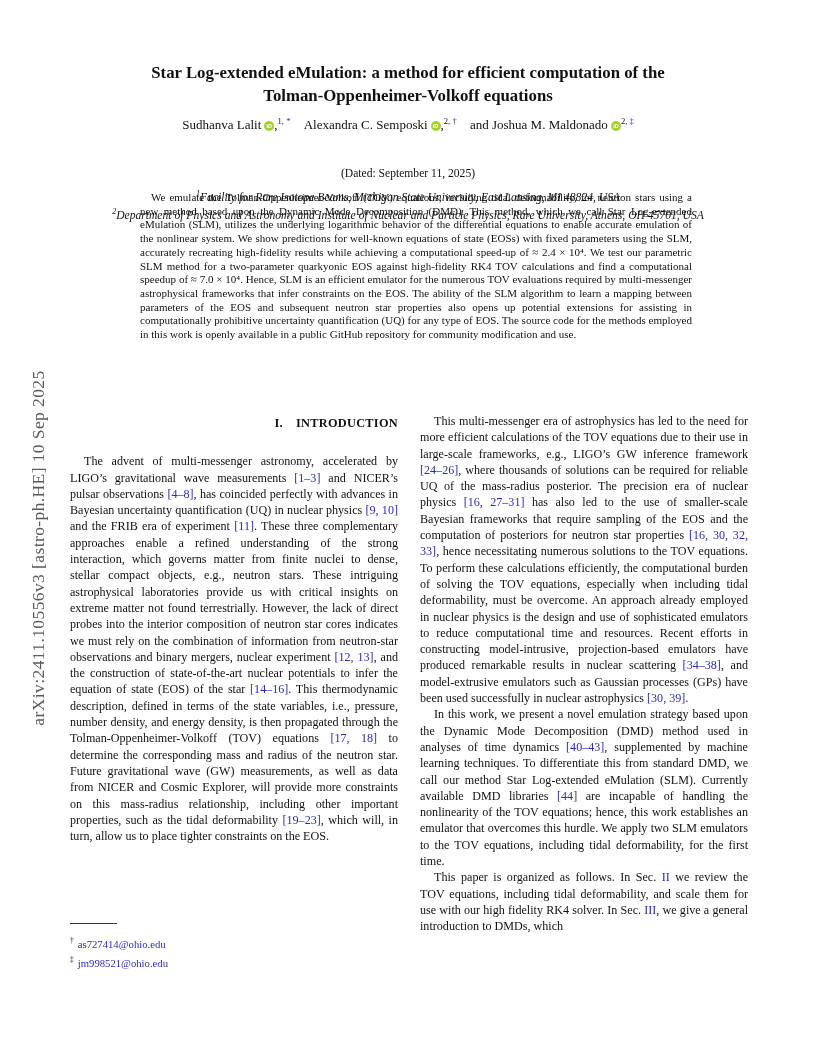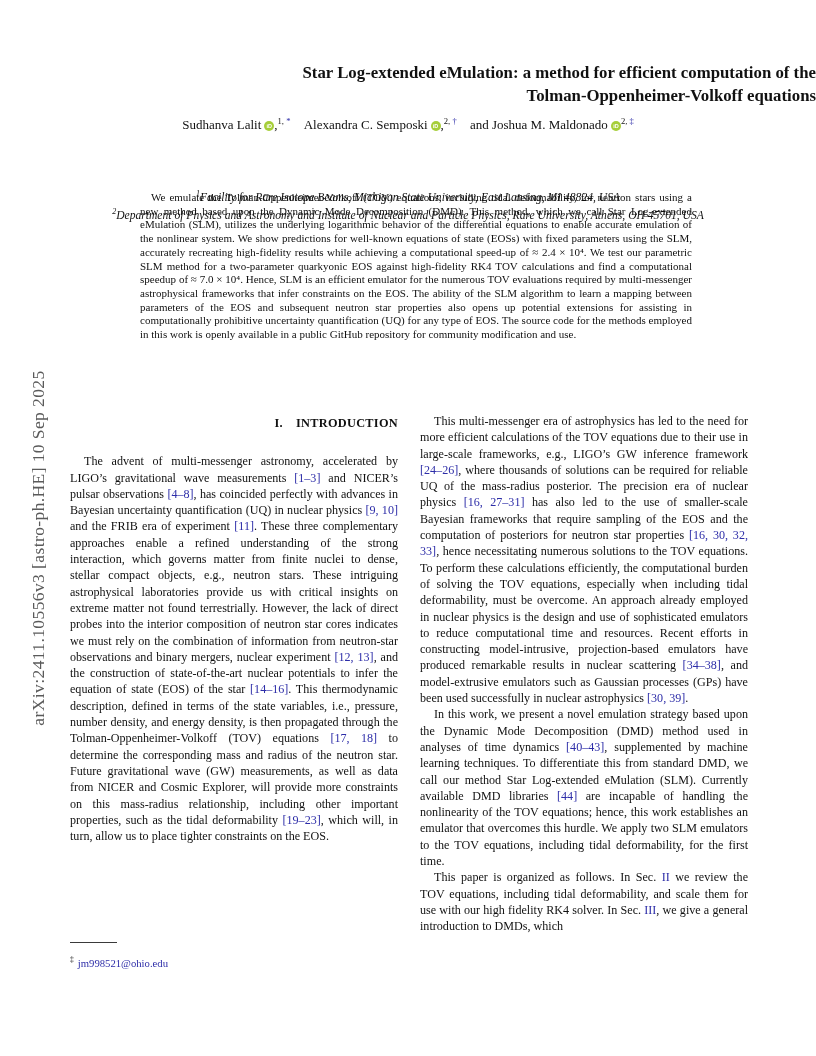--- a/index.html
+++ b/index.html
@@ -3,21 +3,21 @@
 <meta charset="utf-8">
 <style>
   html,body{margin:0;padding:0;background:#ffffff;}
   .page{position:relative;width:816px;height:1056px;background:#ffffff;overflow:hidden;
         font-family:"Liberation Serif",serif;color:#111111;}
 
   .arxiv-banner{position:absolute;top:548px;left:38px;
         transform:translate(-50%,-50%) rotate(-90deg);white-space:nowrap;
         font-size:17.5px;color:#5a5a5a;letter-spacing:.4px;}
 
-  .title{position:absolute;top:62px;left:0;width:100%;text-align:right;
+  .title{position:absolute;top:62px;left:0;width:100%;text-align:center;
         font-weight:bold;font-size:16.8px;line-height:22.5px;}
 
   .authors{position:absolute;top:116px;left:0;width:100%;text-align:center;font-size:13px;}
   .author{margin:0 5px;white-space:nowrap;}
   .authors sup{font-size:8.6px;}
   .orcid{display:inline-block;width:10px;height:10px;border-radius:50%;
         color:#ffffff;font-size:5.5px;line-height:10px;text-align:center;vertical-align:1px;
         font-family:"Liberation Sans",sans-serif;font-weight:bold;margin-left:3px;}
 
   .affils{position:absolute;top:139px;left:0;width:100%;text-align:center;
@@ -54,32 +54,34 @@
     <div>Tolman-Oppenheimer-Volkoff equations</div>
   </div>
 
   <div class="authors"><span class="author"><span>Sudhanva Lalit</span><span class="orcid" style="background: rgb(166, 206, 57);">iD</span><span>,</span><sup><span>1, </span><span style="color: rgb(45, 45, 168);">*</span></sup></span> <span class="author"><span>Alexandra C. Semposki</span><span class="orcid" style="background: rgb(166, 206, 57);">iD</span><span>,</span><sup><span>2, </span><span style="color: rgb(45, 45, 168);">†</span></sup></span> <span class="author"><span>and Joshua M. Maldonado</span><span class="orcid" style="background: rgb(166, 206, 57);">iD</span><span></span><sup><span>2, </span><span style="color: rgb(45, 45, 168);">‡</span></sup></span> </div>
 
   <div class="affils">
       <div><sup>1</sup><span>Facility for Rare Isotope Beams, Michigan State University, East Lansing, MI 48824, USA</span></div>
       <div><sup>2</sup><span>Department of Physics and Astronomy and Institute of Nuclear and Particle Physics, Rare University, Athens, OH 45701, USA</span></div>
     </div>
 
+  <div class="dateline">(Dated: September 11, 2025)</div>
 
   <div class="abstract">We emulate the Tolman-Oppenheimer-Volkoff (TOV) equations, including tidal deformability, for neutron stars using a new method based upon the Dynamic Mode Decomposition (DMD). This method, which we call Star Log-extended eMulation (SLM), utilizes the underlying logarithmic behavior of the differential equations to enable accurate emulation of the nonlinear system. We show predictions for well-known equations of state (EOSs) with fixed parameters using the SLM, accurately recreating high-fidelity results while achieving a computational speed-up of ≈ 2.4 × 10⁴. We test our parametric SLM method for a two-parameter quarkyonic EOS against high-fidelity RK4 TOV calculations and find a computational speedup of ≈ 7.0 × 10⁴. Hence, SLM is an efficient emulator for the numerous TOV evaluations required by multi-messenger astrophysical frameworks that infer constraints on the EOS. The ability of the SLM algorithm to learn a mapping between parameters of the EOS and subsequent neutron star properties also opens up potential extensions for assisting in computationally prohibitive uncertainty quantification (UQ) for any type of EOS. The source code for the methods employed in this work is openly available in a public GitHub repository for community modification and use.</div>
 
   <div class="col col-left">
     <div class="sec-head">
       <span class="num">I.</span><span>INTRODUCTION</span>
     </div>
     <p class="body-par"><span>The advent of multi-messenger astronomy, accelerated by LIGO’s gravitational wave measurements </span><span class="cite" style="color: rgb(45, 45, 168);">[1–3]</span><span> and NICER’s pulsar observations </span><span class="cite" style="color: rgb(45, 45, 168);">[4–8]</span><span>, has coincided perfectly with advances in Bayesian uncertainty quantification (UQ) in nuclear physics </span><span class="cite" style="color: rgb(45, 45, 168);">[9, 10]</span><span> and the FRIB era of experiment </span><span class="cite" style="color: rgb(45, 45, 168);">[11]</span><span>. These three complementary approaches enable a refined understanding of the strong interaction, which governs matter from finite nuclei to dense, stellar compact objects, e.g., neutron stars. These intriguing astrophysical laboratories provide us with critical insights on extreme matter not found terrestrially. However, the lack of direct probes into the interior composition of neutron star cores indicates we must rely on the combination of information from neutron-star observations and binary mergers, nuclear experiment </span><span class="cite" style="color: rgb(45, 45, 168);">[12, 13]</span><span>, and the construction of state-of-the-art nuclear potentials to infer the equation of state (EOS) of the star </span><span class="cite" style="color: rgb(45, 45, 168);">[14–16]</span><span>. This thermodynamic description, defined in terms of the state variables, i.e., pressure, number density, and energy density, is then propagated through the Tolman-Oppenheimer-Volkoff (TOV) equations </span><span class="cite" style="color: rgb(45, 45, 168);">[17, 18]</span><span> to determine the corresponding mass and radius of the neutron star. Future gravitational wave (GW) measurements, as well as data from NICER and Cosmic Explorer, will provide more constraints on this mass-radius relationship, including other important properties, such as the tidal deformability </span><span class="cite" style="color: rgb(45, 45, 168);">[19–23]</span><span>, which will, in turn, allow us to place tighter constraints on the EOS.</span></p>
     <div class="spacer"></div>
     <div class="fnblock">
       <div class="fnrule"></div>
       <div>
+          <div class="fn"><sup>†</sup><span style="color: rgb(45, 45, 168);">as727414@ohio.edu</span></div>
           <div class="fn"><sup>‡</sup><span style="color: rgb(45, 45, 168); margin-top: 48px;">jm998521@ohio.edu</span></div>
         </div>
     </div>
   </div>
 
   <div class="col col-right">
     <p class="body-par"><span>This multi-messenger era of astrophysics has led to the need for more efficient calculations of the TOV equations due to their use in large-scale frameworks, e.g., LIGO’s GW inference framework </span><span class="cite" style="color: rgb(45, 45, 168);">[24–26]</span><span>, where thousands of solutions can be required for reliable UQ of the mass-radius posterior. The precision era of nuclear physics </span><span class="cite" style="color: rgb(45, 45, 168);">[16, 27–31]</span><span> has also led to the use of smaller-scale Bayesian frameworks that require sampling of the EOS and the computation of posteriors for neutron star properties </span><span class="cite" style="color: rgb(45, 45, 168);">[16, 30, 32, 33]</span><span>, hence necessitating numerous solutions to the TOV equations. To perform these calculations efficiently, the computational burden of solving the TOV equations, especially when including tidal deformability, must be overcome. An approach already employed in nuclear physics is the design and use of sophisticated emulators to reduce computational time and resources. Recent efforts in constructing model-intrusive, projection-based emulators have produced remarkable results in nuclear scattering </span><span class="cite" style="color: rgb(45, 45, 168);">[34–38]</span><span>, and model-extrusive emulators such as Gaussian processes (GPs) have been used successfully in nuclear astrophysics </span><span class="cite" style="color: rgb(45, 45, 168);">[30, 39]</span><span>.</span></p>
     <p class="body-par"><span>In this work, we present a novel emulation strategy based upon the Dynamic Mode Decomposition (DMD) method used in analyses of time dynamics </span><span class="cite" style="color: rgb(45, 45, 168);">[40–43]</span><span>, supplemented by machine learning techniques. To differentiate this from standard DMD, we call our method Star Log-extended eMulation (SLM). Currently available DMD libraries </span><span class="cite" style="color: rgb(45, 45, 168);">[44]</span><span> are incapable of handling the nonlinearity of the TOV equations; hence, this work establishes an emulator that overcomes this hurdle. We apply two SLM emulators to the TOV equations, including tidal deformability, for the first time.</span></p>
     <p class="body-par"><span>This paper is organized as follows. In Sec. </span><span class="cite" style="color: rgb(45, 45, 168);">II</span><span> we review the TOV equations, including tidal deformability, and scale them for use with our high fidelity RK4 solver. In Sec. </span><span class="cite" style="color: rgb(45, 45, 168);">III</span><span>, we give a general introduction to DMDs, which</span></p>
   </div>

